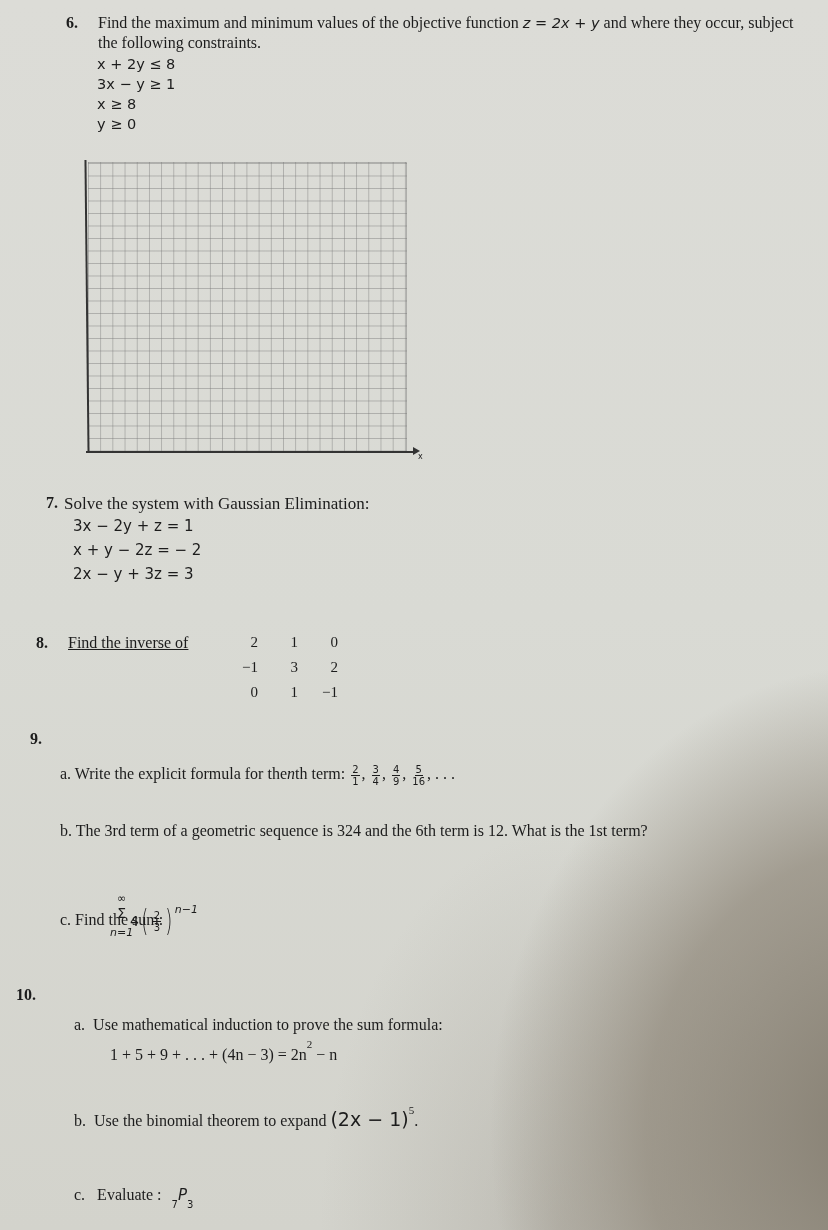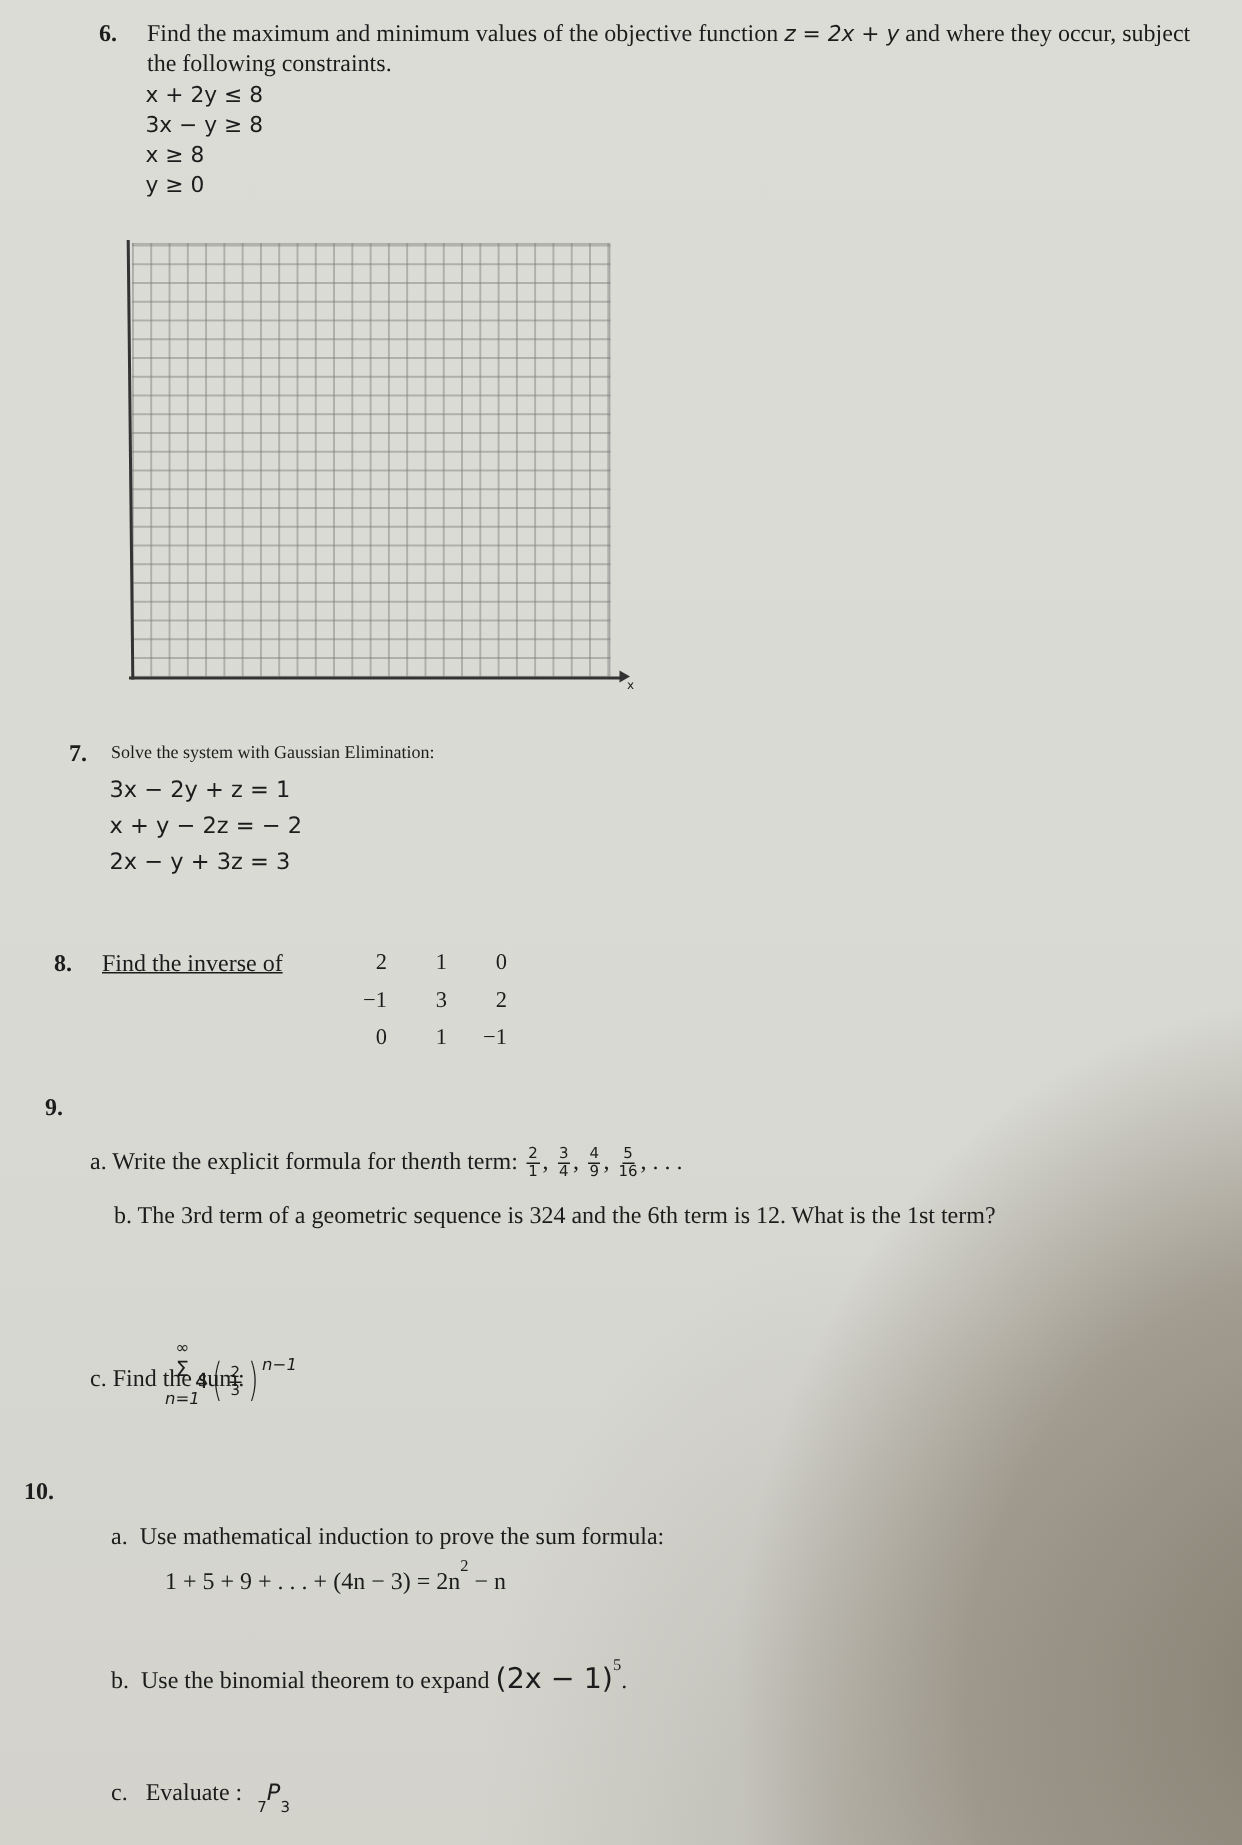--- a/index.html
+++ b/index.html
@@ -54,32 +54,32 @@
 
 <div class="abs num" style="left:66px; top:14px;">6.</div>
 <div class="abs q" style="left:98px; top:14px;">
   <span>Find the maximum and minimum values of the objective function</span>
   <span class="math mi">z = 2x + y</span>
   <span>and where they occur, subject</span>
 </div>
 <div class="abs q" style="left:98px; top:34px;">the following constraints.</div>
 
 <div class="abs math" style="left:97px; top:56px;">x + 2y ≤ 8</div>
-<div class="abs math" style="left:97px; top:76px;">3x − y ≥ 8</div>
+<div class="abs math" style="left:97px; top:76px;">3x − y ≥ 1</div>
 <div class="abs math" style="left:97px; top:96px;">x ≥ 8</div>
 <div class="abs math" style="left:97px; top:116px;">y ≥ 0</div>
 
 <div class="grid"></div>
 <div class="yaxis"></div>
 <div class="xaxis"></div>
 <div class="xarrow"></div>
 <div class="xlabel">x</div>
 
 <div class="abs num" style="left:46px; top:494px;">7.</div>
-<div class="abs q" style="left:74px; top:494px; font-size:12px;">Solve the system with Gaussian Elimination:</div>
+<div class="abs q" style="left:64px; top:494px; font-size:17px;">Solve the system with Gaussian Elimination:</div>
 <div class="abs math" style="left:73px; top:517px; font-size:15px;">3x − 2y + z = 1</div>
 <div class="abs math" style="left:73px; top:541px; font-size:15px;">x + y − 2z = − 2</div>
 <div class="abs math" style="left:73px; top:565px; font-size:15px;">2x − y + 3z = 3</div>
 
 <div class="abs num" style="left:36px; top:634px;">8.</div>
 <div class="abs q" style="left:68px; top:634px;text-decoration:underline;">Find the inverse of</div>
 <div class="matrix">
   <span>2</span>
   <span>1</span>
   <span>0</span>
@@ -108,21 +108,21 @@
       <span class="n">4</span>
       <span>9</span>
     </span>,
   <span class="frac">
       <span class="n">5</span>
       <span>16</span>
     </span>,
   <span>. . .</span>
 </div>
 
-<div class="abs q" style="left:60px; top:802px;margin-left:16px;">
+<div class="abs q" style="left:60px; top:822px;">
   <span>b.</span>
   <span>The 3rd term of a geometric sequence is 324 and the 6th term is 12. What is the 1st term?</span>
 </div>
 
 <div class="abs q" style="left:60px; top:911px;">
   <span>c.</span>
   <span>Find the sum:</span>
 </div>
 <div class="sigma">
   <span class="inf">∞</span>

